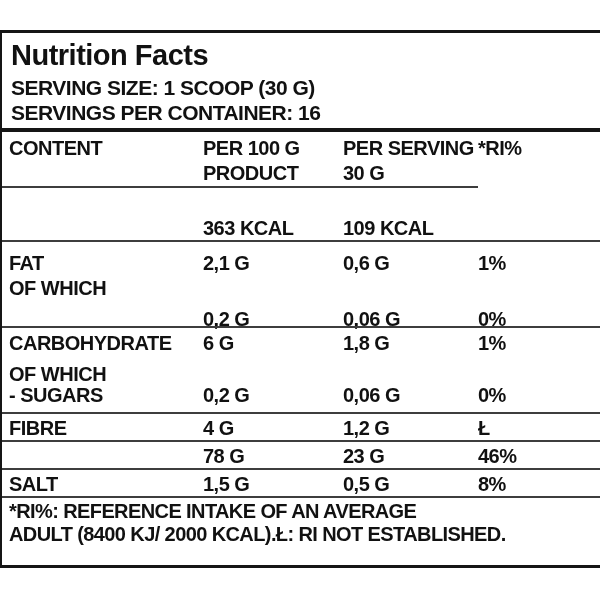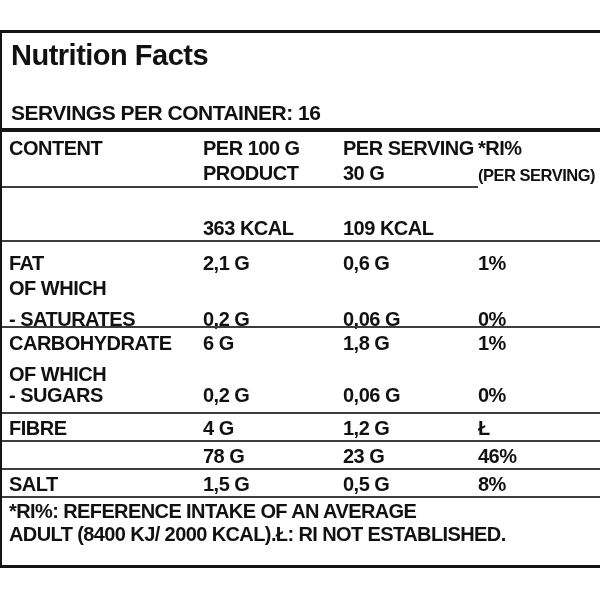--- a/index.html
+++ b/index.html
@@ -92,54 +92,53 @@
   .fn1 { top: 467px; }
   .fn2 { top: 490px; }
 </style>
 </head>
 <body>
 
 <div class="page">
   <div class="label-box">
 
     <div class="title">Nutrition Facts</div>
+    <div class="subline sub1">SERVING SIZE: 1 SCOOP (30 G)</div>
     <div class="subline sub2">SERVINGS PER CONTAINER: 16</div>
 
     <div class="rule-thick" style="top:95px;"></div>
 
     <div class="line" style="top:104px;">
       <span class="c1">CONTENT</span>
       <span class="c2">PER 100 G</span>
       <span class="c3">PER SERVING</span>
       <span class="c4">*RI%</span>
     </div>
     <div class="line" style="top:129px;">
       <span class="c2">PRODUCT</span>
       <span class="c3">30 G</span>
-      <span class="c4 small-hdr" style="top:4px;">(PER SERVING)</span>
     </div>
     <div class="rule" style="top:153px; width:476px;"></div>
 
     <div class="line" style="top:184px;">
       <span class="c2">363 KCAL</span>
       <span class="c3">109 KCAL</span>
     </div>
     <div class="rule" style="top:207px;"></div>
 
     <div class="line" style="top:219px;">
       <span class="c1">FAT</span>
       <span class="c2">2,1 G</span>
       <span class="c3">0,6 G</span>
       <span class="c4">1%</span>
     </div>
     <div class="line" style="top:244px;">
       <span class="c1">OF WHICH</span>
     </div>
     <div class="line" style="top:275px;">
-      <span class="c1">- SATURATES</span>
       <span class="c2">0,2 G</span>
       <span class="c3">0,06 G</span>
       <span class="c4">0%</span>
     </div>
     <div class="rule" style="top:293px;"></div>
 
     <div class="line" style="top:299px;">
       <span class="c1">CARBOHYDRATE</span>
       <span class="c2">6 G</span>
       <span class="c3">1,8 G</span>

